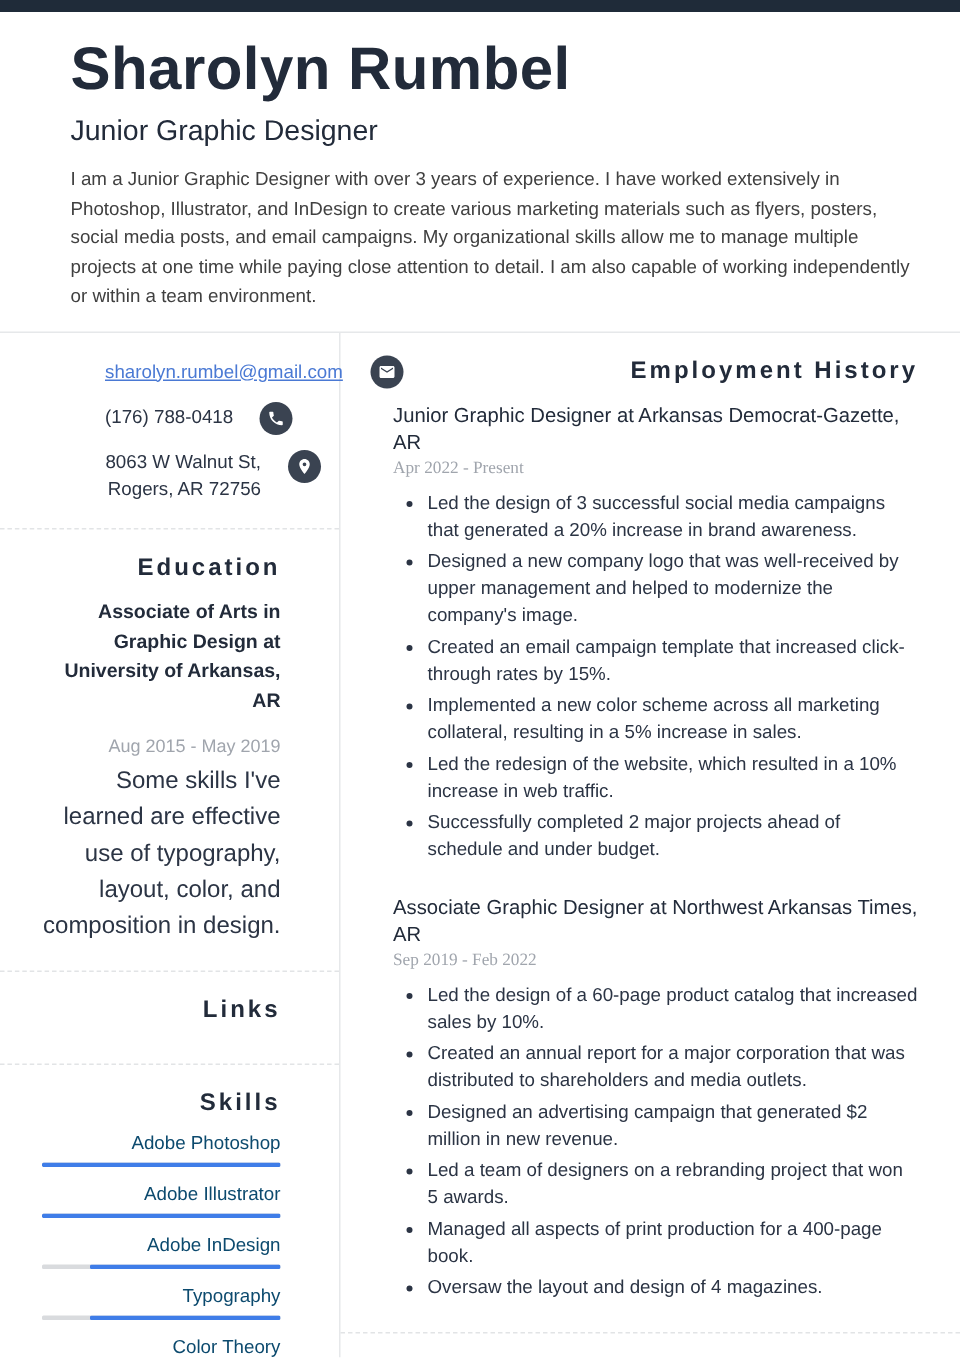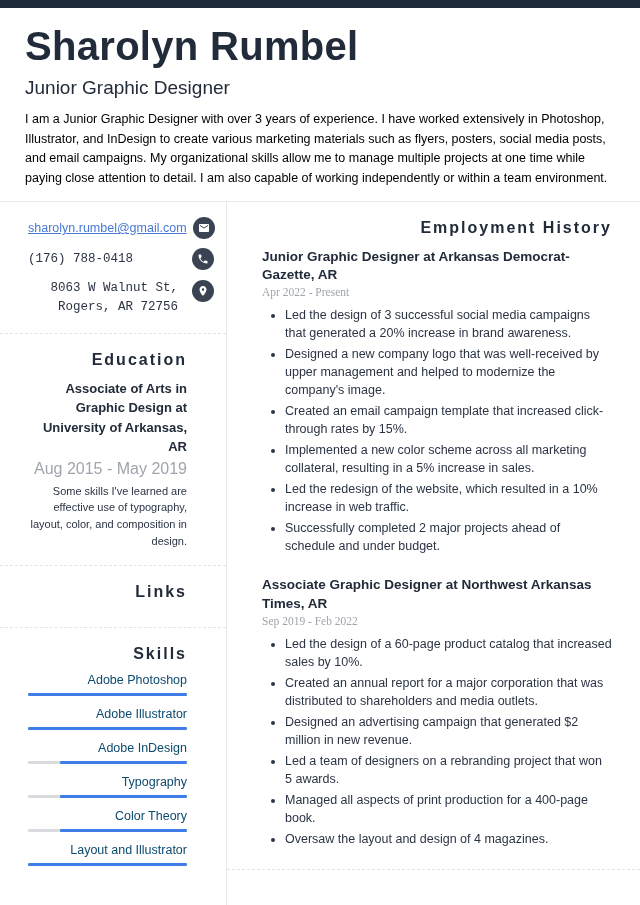--- a/index.html
+++ b/index.html
@@ -2,59 +2,59 @@
 <html><head>
 <meta charset="utf-8">
 <style>
   * { box-sizing: border-box; margin: 0; padding: 0; }
   html,body { background:#fff; }
   body { font-family: "Liberation Sans", sans-serif; color:#222b3a; }
   .page { width:640px; height:905px; background:#fff; overflow:hidden; position:relative; margin:0 auto; }
   .topbar { height:8px; background:#1f2b39; }
 
   
-  .header { padding:12px 32px 0 25px; }
+  .header { padding:12px 32px 0 47px; }
   .name { font-size:40px; font-weight:600; color:#222b3a; letter-spacing:.3px; margin:4px 0 8px; }
   .subtitle { font-size:19px; font-weight:400; color:#222b3a; margin:0 0 11px; }
-  .summary { font-size:12.5px; line-height:1.56; color:#000000; }
+  .summary { font-size:12.5px; line-height:1.56; color:#404040; }
   .header-rule { border-bottom:1px solid #e6e8ea; margin-top:13px; }
 
   
   .main { display:flex; align-items:stretch; min-height:719px; }
   .left { width:227px; flex:0 0 227px; border-right:1px solid #e6e8ea; }
   .right { flex:1; padding:17px 28px 0 35px; }
 
   
   .lsec { padding:15px 39px 16px 28px; border-bottom:1px dashed #e2e4e6; text-align:right; }
   .lsec:last-child { border-bottom:none; }
   .lsec.contact { padding-right:12px; }
   .lhead { font-size:16px; font-weight:700; letter-spacing:2px; color:#222b3a; margin:2px 0 10px; }
-  .crow { display:flex; justify-content:space-between; align-items:center; gap:6px; margin-bottom:9px; }
+  .crow { display:flex; justify-content:flex-start; align-items:center; gap:18px; margin-bottom:9px;margin-left:42px; }
   .crow.top { align-items:flex-start; margin-bottom:0; }
   .crow.top .cicon { margin-top:1px; }
-  .ctext { font-size:12.5px; color:#2b3444; line-height:1.5;font-family:Liberation Mono, monospace; }
+  .ctext { font-size:12.5px; color:#2b3444; line-height:1.5; }
   .caddr { max-width:150px; }
   .clink, .llink { font-size:12.5px; color:#4a79d4; text-decoration:underline; }
   .cicon { width:22px; height:22px; flex:0 0 22px; border-radius:50%; background:#3a4351;
            display:flex; align-items:center; justify-content:center; }
   .cicon svg { width:12px; height:12px; fill:#fff; }
   .degree { font-size:13px; font-weight:700; color:#222b3a; line-height:1.5; }
-  .smalldate { font-size:16px; color:#a0a5ad; margin:3px 0 5px; }
-  .ldesc { font-size:11px; line-height:1.52; color:#2b3444; }
+  .smalldate { font-size:12px; color:#a0a5ad; margin:14px 0 5px; }
+  .ldesc { font-size:16px; line-height:1.52; color:#2b3444; }
   .skill { margin-bottom:11px; }
   .skill:last-child { margin-bottom:2px; }
   .skill-label { font-size:12.5px; color:#0c4a6e; }
   .bar { height:3px; background:#d9dbde; margin-top:6px; border-radius:1px;
          display:flex; justify-content:flex-end; overflow:hidden; }
   .fill { height:3px; background:#3f7de8; border-radius:1px; }
 
   
   .rhead { font-size:16px; font-weight:700; letter-spacing:2px; color:#222b3a; margin:0 0 11px;text-align:right; }
   .job { margin-bottom:21px; }
-  .jobtitle { font-size:13.5px; font-weight:700; color:#222b3a; line-height:1.35; }
+  .jobtitle { font-size:13.5px; font-weight:400; color:#222b3a; line-height:1.35; }
   .jobdates { font-size:11.5px; color:#a0a5ad; margin:2px 0 8px;font-family:Liberation Serif, serif; }
   .job ul { margin:0; padding-left:23px; }
   .job li { font-size:12.5px; color:#2b3444; line-height:1.44; margin-bottom:3px; }
   .rdivider { border-top:1px dashed #e2e4e6; margin:20px -28px 24px -35px; }
 </style>
 </head>
 <body>
 
 <div class="page">
   <div class="topbar"></div>

